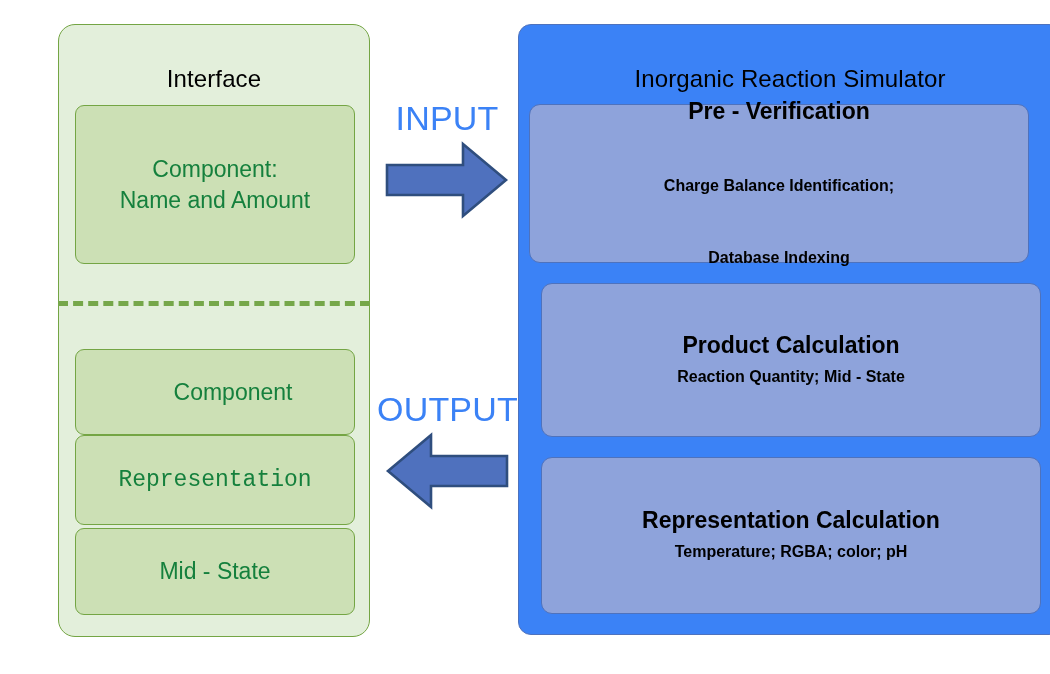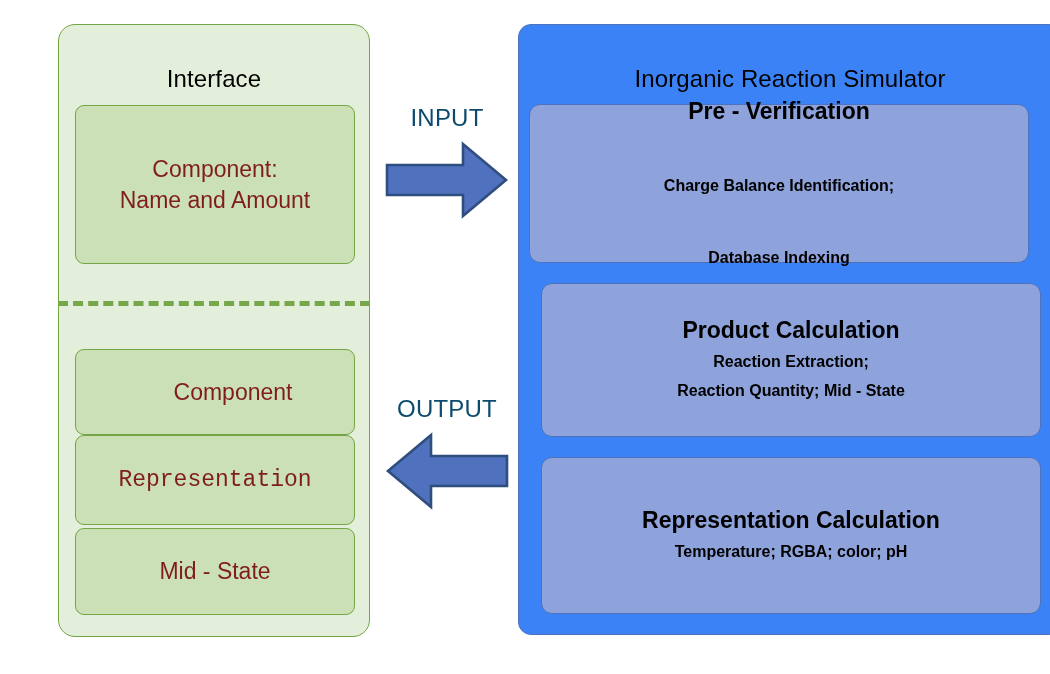--- a/index.html
+++ b/index.html
@@ -62,21 +62,21 @@
   .green-box {
     position: absolute;
     box-sizing: border-box;
     background: #CCE0B5;
     border: 1.4px solid #74A544;
     border-radius: 9px;
     display: flex;
     align-items: center;
     justify-content: center;
     text-align: center;
-    color: #7f1d1d;
+    color: #15803d;
     font-size: 23px;
     line-height: 31px;
   }
   #green-box-input {
     left: 16px;
     top: 80px;
     width: 280px;
     height: 159px;
   }
   #green-box-component {
@@ -156,23 +156,23 @@
     width: 500px;
     height: 157px;
   }
 
   
   .arrow-group { position: absolute; }
   .arrow-label {
     position: absolute;
     width: 100%;
     text-align: center;
-    font-size: 24px;
+    font-size: 34px;
     line-height: 30px;
-    color: #0c4a6e;
+    color: #3b82f6;
     letter-spacing: 0.2px;
   }
   #arrow-input-group  { left: 337px; top: 103px; width: 140px; height: 118px; }
   #arrow-output-group { left: 337px; top: 394px; width: 140px; height: 120px; }
   #arrow-input-group .arrow-label  { top: 0; }
   #arrow-output-group .arrow-label { top: 0; }
   .arrow-svg { position: absolute; left: 8px; top: 38px; }
 </style>
 </head>
 <body>
@@ -225,21 +225,20 @@
     <div class="panel-title">Inorganic Reaction Simulator</div>
 
     <div class="blue-box" id="blue-box-pre">
       <div class="bb-title">Pre - Verification</div>
       <div class="bb-sub">Charge Balance Identification;</div>
       <div class="bb-sub">Database Indexing</div>
     </div>
 
     <div class="blue-box" id="blue-box-product">
       <div class="bb-title">Product Calculation</div>
-      <div class="bb-sub">Reaction Extraction;</div>
       <div class="bb-sub">Reaction Quantity; Mid - State</div>
     </div>
 
     <div class="blue-box" id="blue-box-representation">
       <div class="bb-title">Representation Calculation</div>
       <div class="bb-sub">Temperature; RGBA; color; pH</div>
     </div>
 
   </div>
 

